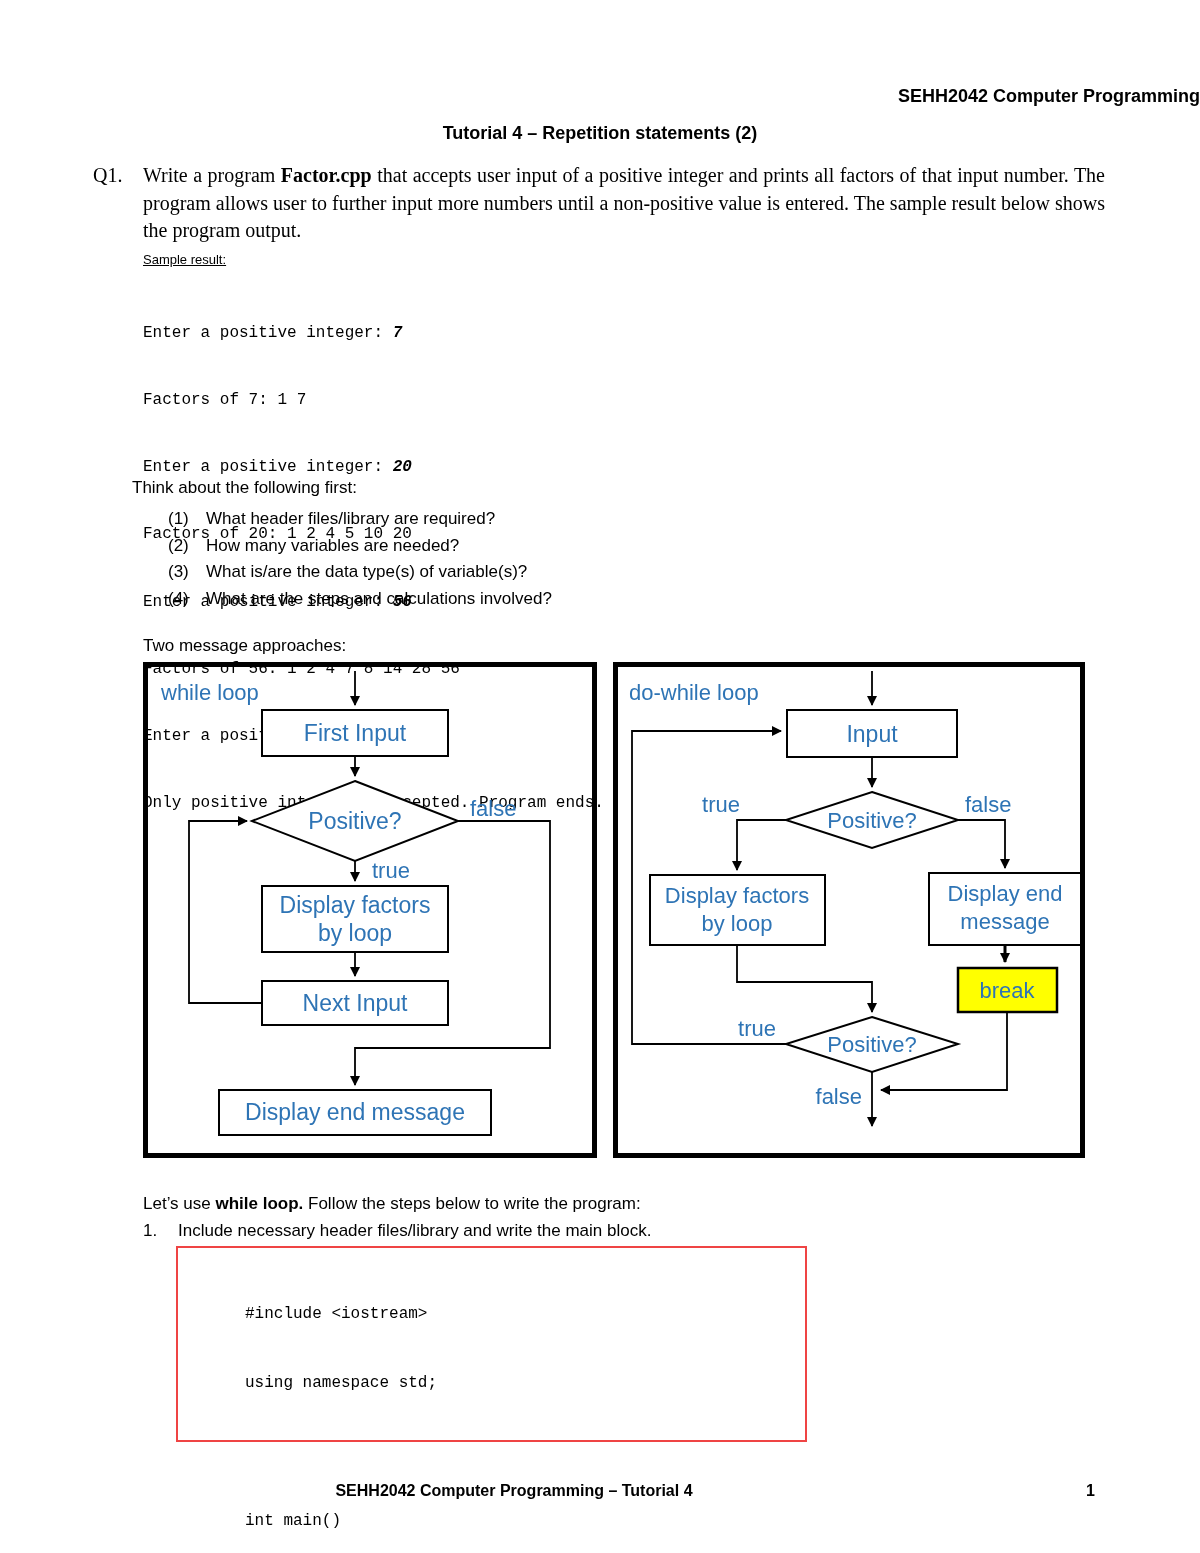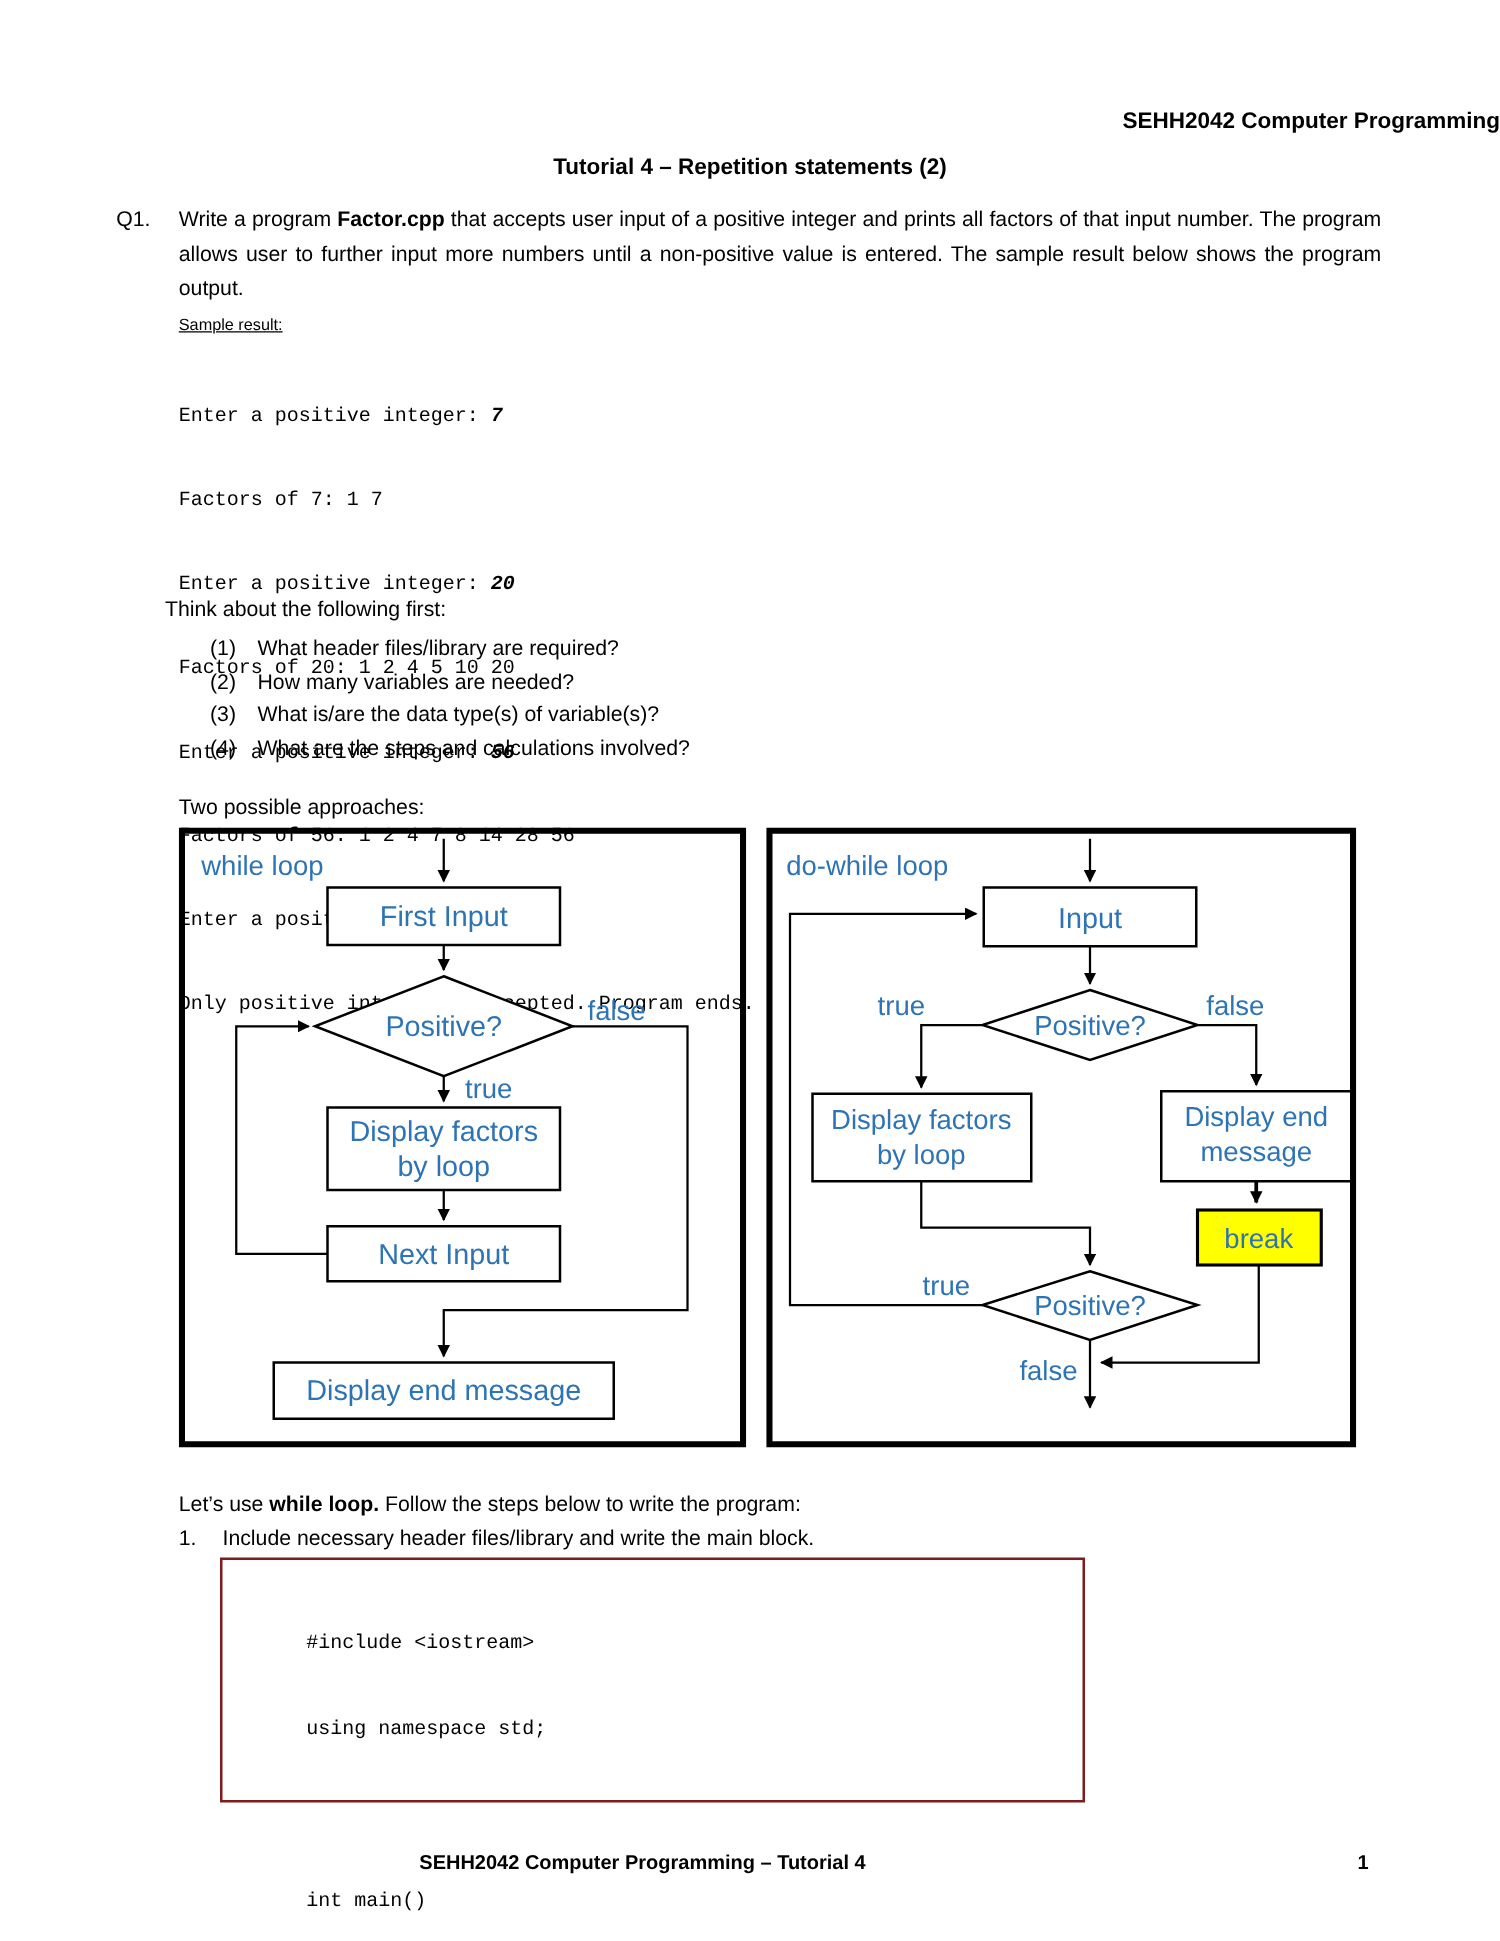--- a/index.html
+++ b/index.html
@@ -2,22 +2,22 @@
 <html><head>
 <meta charset="utf-8">
 <style>
   html,body { margin:0; padding:0; background:#fff; }
   .page { position:relative; width:1200px; height:1553px; background:#fff;
           font-family:"Liberation Sans",sans-serif; color:#000; overflow:hidden; }
 
   .title    { position:absolute; top:86px;  left:0; width:1200px; text-align:right; font-weight:bold; font-size:18px; }
   .subtitle { position:absolute; top:123px; left:0; width:1200px; text-align:center; font-weight:bold; font-size:18px; }
 
-  .q1 { position:absolute; left:93px; top:162px; width:1012px; font-size:17px; line-height:27.5px;
-        text-align:justify; padding-left:50px; box-sizing:border-box; }
+  .q1 { position:absolute; left:93px; top:162px; width:1012px; font-size:20px; line-height:27.5px;
+        text-align:justify; padding-left:50px; box-sizing:border-box;font-family:Liberation Serif, serif; }
   .q1-label { position:absolute; left:0; top:0; }
 
   .sample-head { position:absolute; left:143px; top:252px; font-size:13px; text-decoration:underline; }
   .mono { position:absolute; left:143px; top:277px; font-family:"Liberation Mono","DejaVu Sans Mono",monospace;
           font-size:16px; line-height:22.4px; white-space:pre; }
   .inp  { font-weight:bold; font-style:italic; }
 
   .think-head { position:absolute; left:132px; top:478px; font-size:17px; }
   .think-list { position:absolute; left:168px; top:506px; font-size:17px; line-height:26.7px; }
   .tnum { display:inline-block; width:38px; }
@@ -33,22 +33,22 @@
   .frame{ fill:none; stroke:#000; stroke-width:5; }
   text.nt { font-size:23px; text-anchor:middle; font-family:"Liberation Sans",sans-serif; }
   text.nt2{ font-size:22px; text-anchor:middle; font-family:"Liberation Sans",sans-serif; }
   text.lb { font-size:22px; font-family:"Liberation Sans",sans-serif; }
   text.ct { font-size:22px; font-family:"Liberation Sans",sans-serif; }
 
   .letsuse { position:absolute; left:143px; top:1194px; font-size:17px; }
   .step1   { position:absolute; left:143px; top:1221px; font-size:17px; }
   .snum { display:inline-block; width:35px; }
 
-  .codebox { position:absolute; left:176px; top:1246px; width:692px; height:196px;
-             border:2px solid #7f1d1d; box-sizing:border-box; }
+  .codebox { position:absolute; left:176px; top:1246px; width:631px; height:196px;
+             border:2px solid #ef4444; box-sizing:border-box; }
   .code { position:absolute; left:67px; top:9px; font-family:"Liberation Mono","DejaVu Sans Mono",monospace;
           font-size:16px; line-height:23px; white-space:pre; }
   .cline { min-height:23px; }
 
   .footer-text { position:absolute; top:1482px; left:0; width:1028px; text-align:center; font-weight:bold; font-size:16px; }
   .footer-page { position:absolute; top:1482px; left:1086px; font-weight:bold; font-size:16px; }
 </style>
 </head>
 <body>
 
@@ -76,21 +76,21 @@
   </div>
 
   <div class="think-head">Think about the following first:</div>
   <div class="think-list">
     <div><span class="tnum">(1)</span><span>What header files/library are required?</span></div>
     <div><span class="tnum">(2)</span><span>How many variables are needed?</span></div>
     <div><span class="tnum">(3)</span><span>What is/are the data type(s) of variable(s)?</span></div>
     <div><span class="tnum">(4)</span><span>What are the steps and calculations involved?</span></div>
   </div>
 
-  <div class="approaches">Two possible approaches:</div>
+  <div class="approaches">Two message approaches:</div>
 
   <svg class="fc fc-left" width="454" height="496" viewBox="0 0 454 496">
     <defs>
       <marker id="ah-l" markerWidth="11" markerHeight="11" refX="9" refY="5" orient="auto" markerUnits="userSpaceOnUse">
         <path d="M0,0 L10,5 L0,10 Z" fill="#000"></path>
       </marker>
     </defs>
     <rect class="frame" x="2.5" y="2.5" width="449" height="491"></rect>
     <text class="ct" x="18" y="38" fill="#2E74B5">while loop</text>
 

